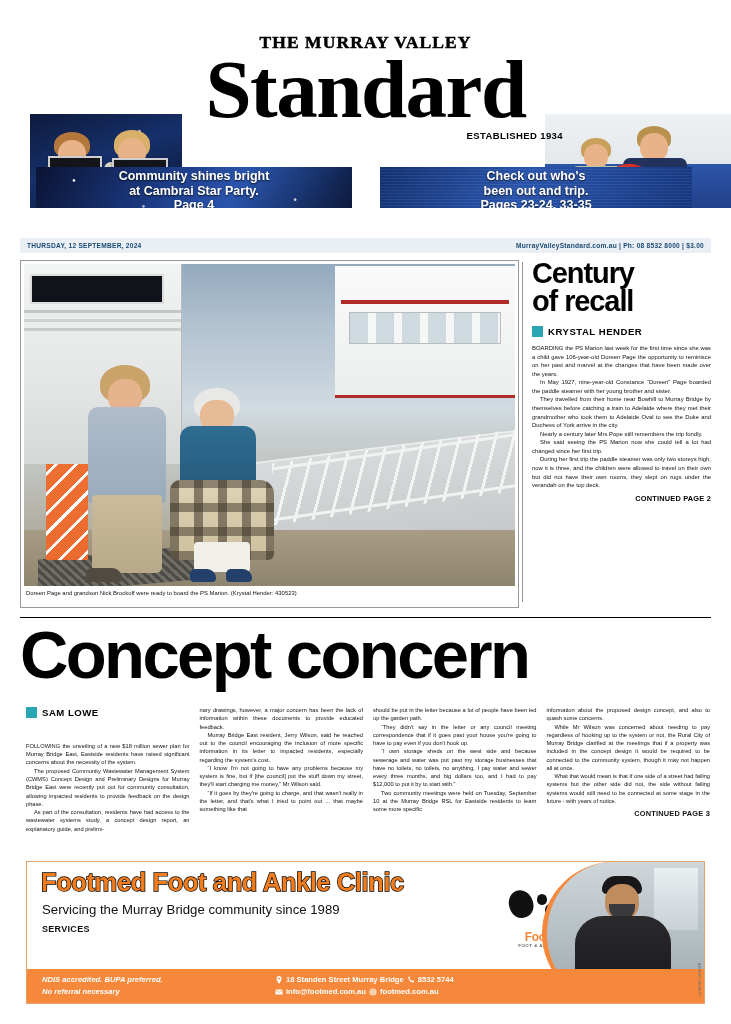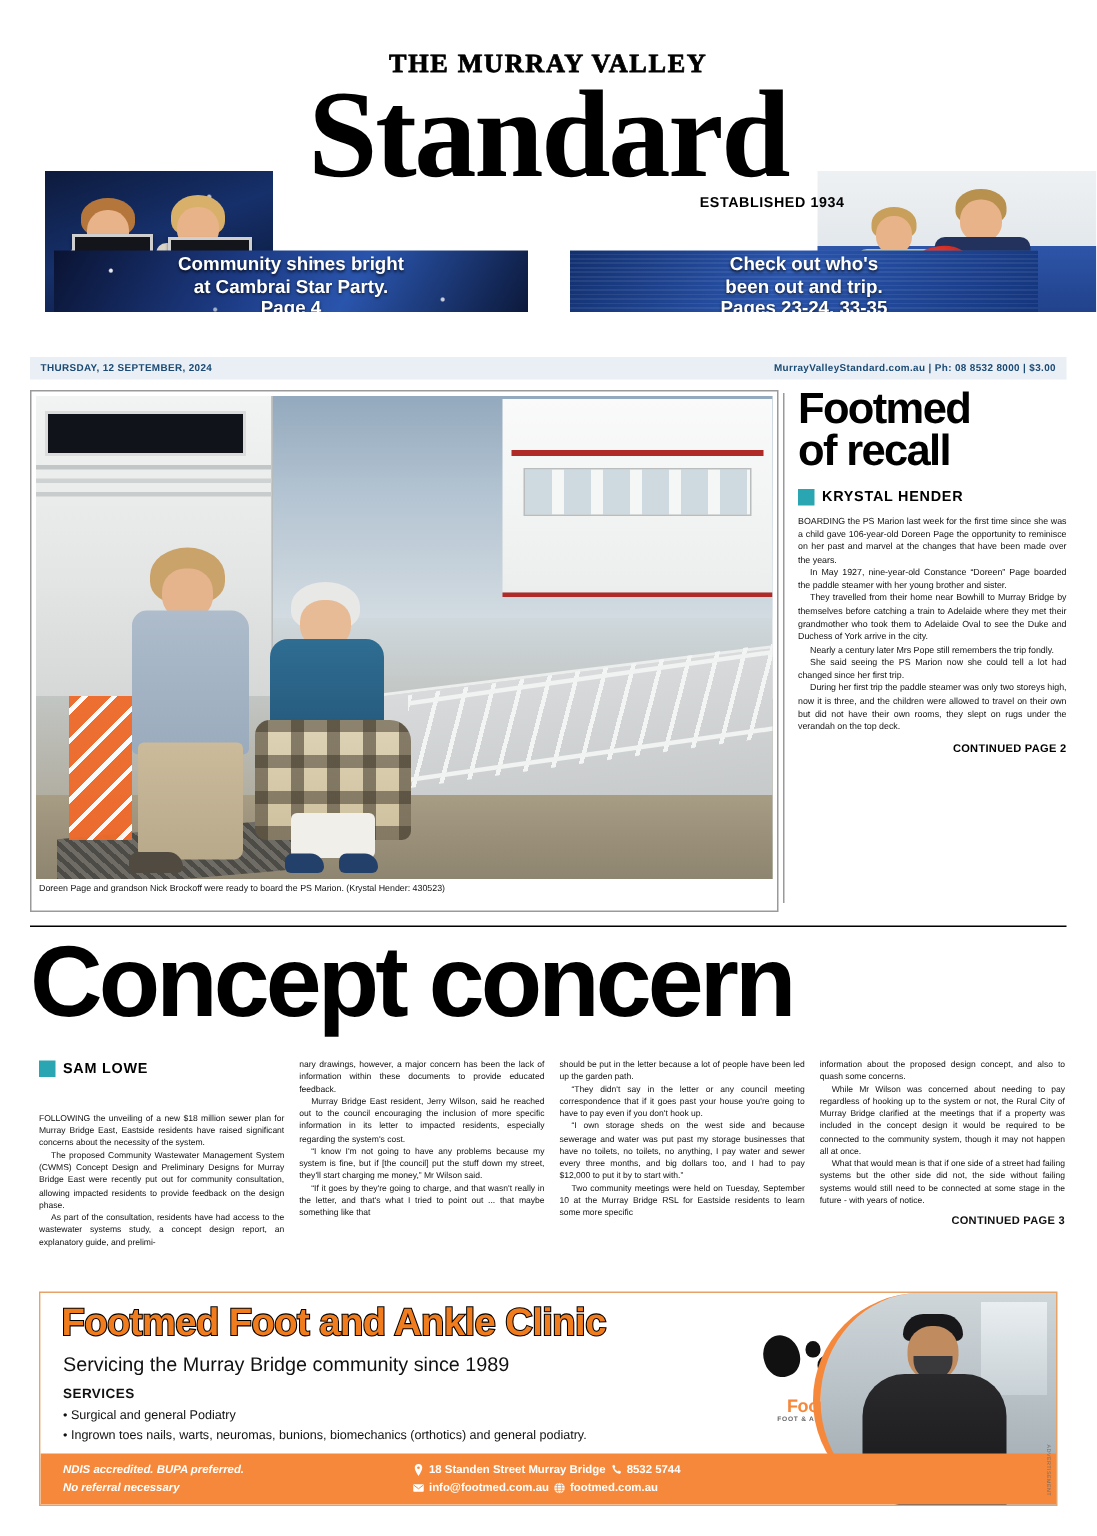--- a/index.html
+++ b/index.html
@@ -393,21 +393,21 @@
             <div class="legs"></div>
           <div class="boot" style="left:26px;"></div>
             <div class="boot" style="left:62px;"></div>
         </div>
       </div>
       <div class="photo-caption">Doreen Page and grandson Nick Brockoff were ready to board the PS Marion. (Krystal Hender: 430523)</div>
     </div>
 
     <div class="side-col">
       <div class="side-head">
-        <div>Footmed</div>
+        <div>Century</div>
         <div>of recall</div>
       </div>
       <div class="byline">
         <span class="byline-sq"></span>
         <span class="byline-name">KRYSTAL HENDER</span>
       </div>
       <div class="side-body">
         <p>BOARDING the PS Marion last week for the first time since she was a child gave 106-year-old Doreen Page the opportunity to reminisce on her past and marvel at the changes that have been made over the years.</p>
         <p>In May 1927, nine-year-old Constance “Doreen” Page boarded the paddle steamer with her young brother and sister.</p>
         <p>They travelled from their home near Bowhill to Murray Bridge by themselves before catching a train to Adelaide where they met their grandmother who took them to Adelaide Oval to see the Duke and Duchess of York arrive in the city.</p>
@@ -450,24 +450,20 @@
       <p>What that would mean is that if one side of a street had failing systems but the other side did not, the side without failing systems would still need to be connected at some stage in the future - with years of notice.</p>
       <div class="continued">CONTINUED PAGE 3</div>
     </div>
   </div>
 
   <div class="ad">
     <div class="ad-main">
       <div class="ad-title">Footmed Foot and Ankle Clinic</div>
       <div class="ad-sub">Servicing the Murray Bridge community since 1989</div>
       <div class="ad-services-label">SERVICES</div>
-      <ul class="ad-list">
-        <li>Surgical and general Podiatry</li>
-        <li>Ingrown toes nails, warts, neuromas, bunions,  biomechanics (orthotics) and general podiatry.</li>
-      </ul>
 
       <div class="ad-logo">
         <div class="ad-logo-marks">
           <span class="fp" style="left:6px;top:2px;width:24px;height:28px;transform:rotate(-18deg);"></span>
           <span class="fp" style="left:34px;top:6px;width:10px;height:11px;"></span>
           <span class="fp" style="left:42px;top:16px;width:10px;height:12px;"></span>
           <span class="fp" style="left:48px;top:28px;width:10px;height:11px;"></span>
           <span class="fp" style="left:52px;top:39px;width:9px;height:10px;"></span>
         </div>
         <div class="ad-logo-word"><span>Foot</span><b>med</b></div>

